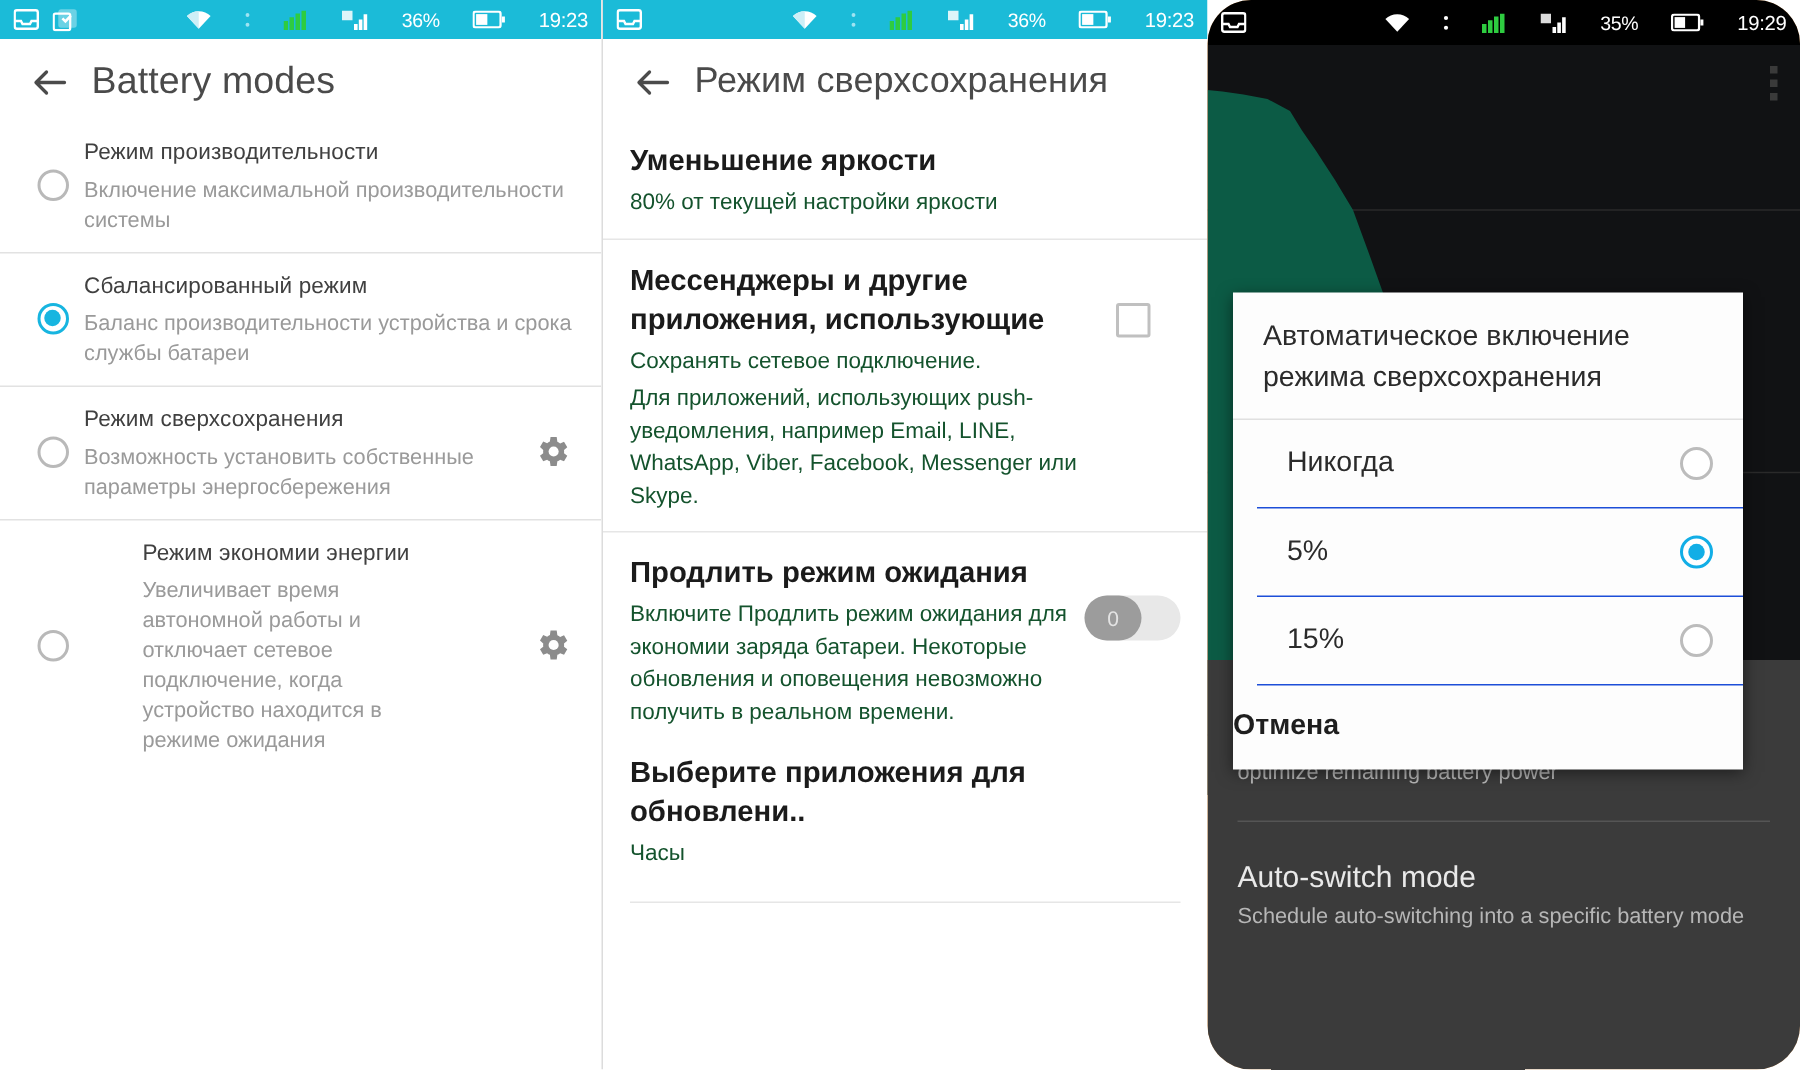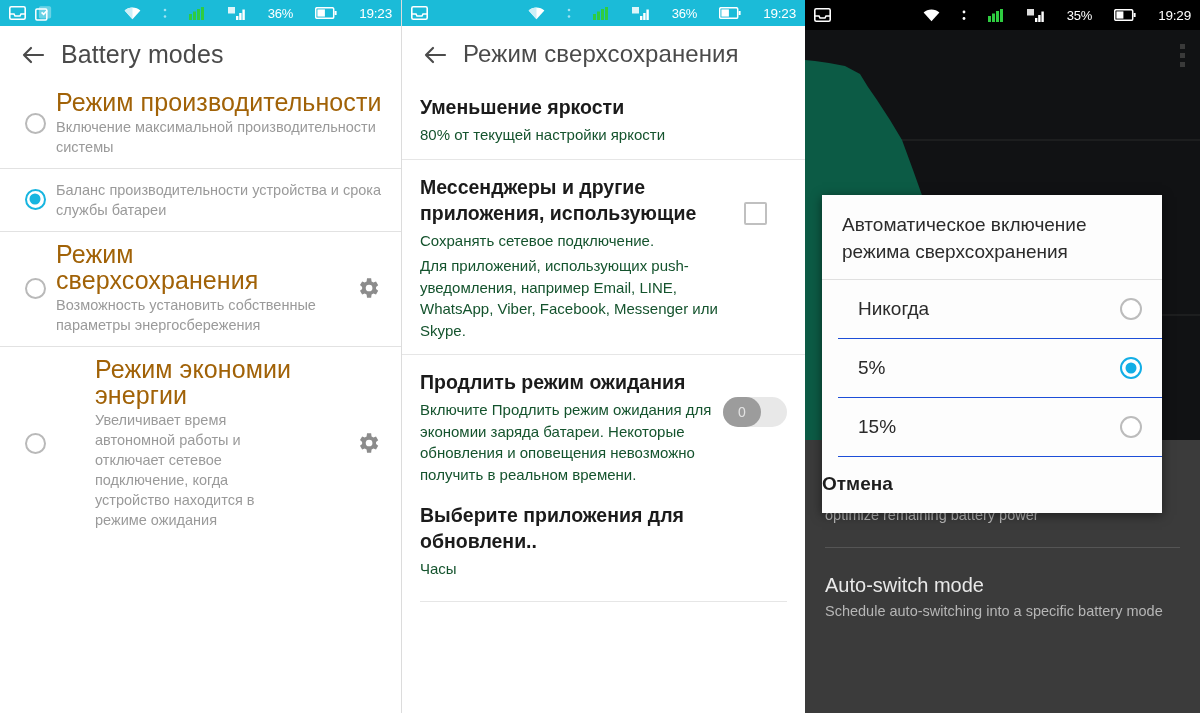--- a/index.html
+++ b/index.html
@@ -7,21 +7,21 @@
     width:1200px; height:713px;
     font-family:"Liberation Sans","DejaVu Sans",sans-serif;
     background:#fff; overflow:hidden;
   }
   .screens{ display:flex; width:1200px; height:713px; }
 
   
   .panel{ position:relative; height:713px; overflow:hidden; background:#fff; }
   .panel-1{ width:401px; }
   .panel-2{ width:404px; border-left:1px solid #dcdcdc; }
-  .panel-3{ width:395px; background:#fdba74; }
+  .panel-3{ width:395px; background:#fdba74;border-radius:29px; }
 
   
   .statusbar{
     height:26px; display:flex; align-items:center;
     padding:0 9px; font-size:13.5px; color:#fff;
   }
   .statusbar.teal{ background:#1bbbd8; }
   .statusbar.dark{ background:#000; height:30px; }
   .sb-left{ display:flex; align-items:center; gap:9px; }
   .sb-right{ margin-left:auto; display:flex; align-items:center; gap:22px; }
@@ -44,21 +44,21 @@
         border-bottom:1px solid #e2e2e2; }
   .row:last-child{ border-bottom:none;gap:39px; }
   .radio-wrap{ flex:0 0 42px; display:flex; justify-content:center; }
   .radio{ width:21px; height:21px; border-radius:50%;
           border:2px solid #b9b9b9; background:#fff; }
   .radio.on{ border-color:#17b5e0; position:relative; }
   .radio.on::after{ content:""; position:absolute; left:50%; top:50%;
       width:11px; height:11px; border-radius:50%; background:#17b5e0;
       transform:translate(-50%,-50%); }
   .row-text{ flex:1; min-width:0; }
-  .row-title{ font-size:25px; color:#a16207; line-height:26px; letter-spacing:.1px; }
+  .row-title{ font-size:15px; color:#404040; line-height:26px; letter-spacing:.1px; }
   .row-sub{ font-size:14.5px; color:#9a9a9a; line-height:20px; margin-top:2px; }
   .gear{ flex:0 0 34px; margin-left:8px; display:flex; justify-content:center; }
 
   
   .sec{ padding:14px 18px 13px 18px; border-bottom:1px solid #e6e6e6;
         display:flex; align-items:flex-start; }
   .sec-body{ flex:1; min-width:0; }
   .sec-h{ font-size:19.5px; color:#1b1b1b; font-weight:700; line-height:26px; }
   .sec-p{ font-size:15px; color:#14532d; line-height:21.5px; margin-top:4px; }
   .sec-ctl{ flex:0 0 64px; display:flex; justify-content:center;
@@ -185,20 +185,21 @@
         <span class="row-title" style="display:block">Режим производительности</span>
         <span class="row-sub" style="display:block">Включение максимальной производительности системы</span>
       </span>
     </div>
 
     <div class="row">
       <span class="radio-wrap">
           <span class="radio on"></span>
         </span>
       <span class="row-text">
+        <span class="row-title" style="display:block">Сбалансированный режим</span>
         <span class="row-sub" style="display:block">Баланс производительности устройства и срока службы батареи</span>
       </span>
     </div>
 
     <div class="row">
       <span class="radio-wrap">
           <span class="radio"></span>
         </span>
       <span class="row-text">
         <span class="row-title" style="display:block">Режим сверхсохранения</span>

